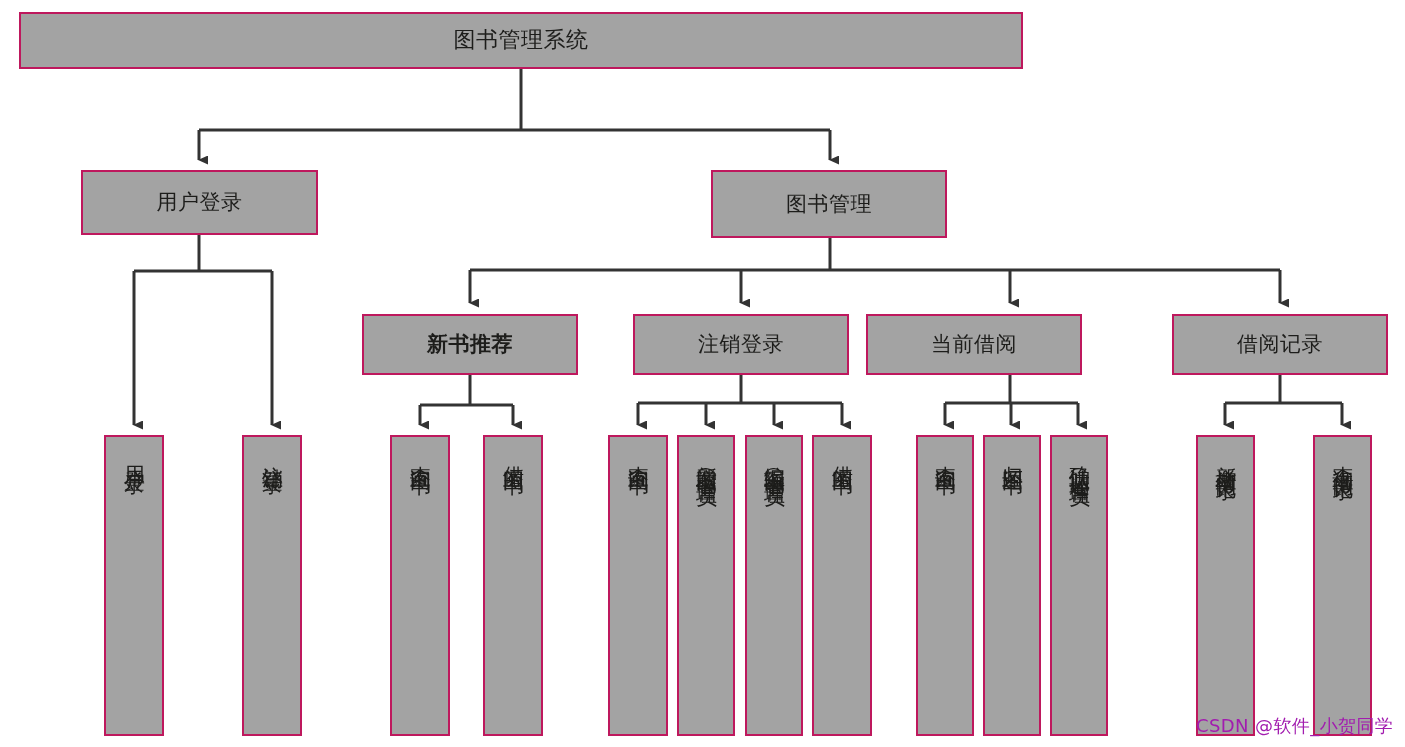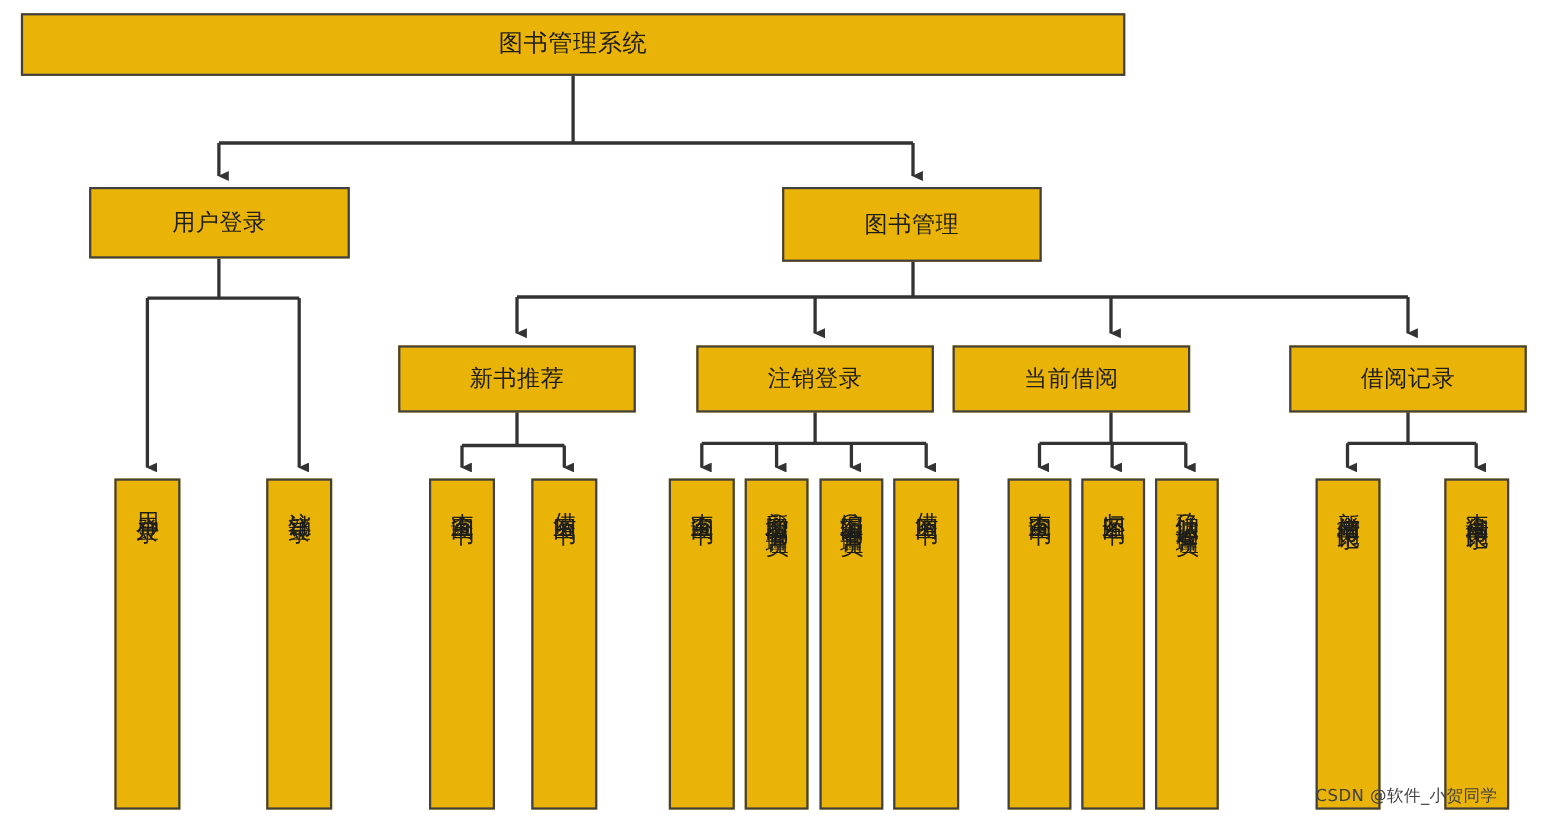--- a/index.html
+++ b/index.html
@@ -22,22 +22,22 @@
     position: absolute;
     left: 0;
     top: 0;
     width: 1405px;
     height: 747px;
     pointer-events: none;
   }
   .node {
     position: absolute;
     box-sizing: border-box;
-    background: #eab308;
-    border: 2px solid #404040;
+    background: #a3a3a3;
+    border: 2px solid #be185d;
     display: flex;
     align-items: center;
     justify-content: center;
     color: #1d1d1b;
   }
   .node-label {
     display: block;
     text-align: center;
     line-height: 1.28;
     letter-spacing: 0.5px;
@@ -57,22 +57,22 @@
     letter-spacing: 3px;
     white-space: nowrap;
   }
   .node.root .node-label {
     font-size: 22px;
   }
   .watermark {
     position: absolute;
     left: 1196px;
     top: 714px;
-    font-size: 15px;
-    color: #404040;
+    font-size: 18px;
+    color: #a21caf;
     white-space: nowrap;
     letter-spacing: 0.4px;
     font-family: "DejaVu Sans", "Liberation Sans", sans-serif;
   }
 </style>
 </head>
 <body>
 
 <div id="diagram-root">
 
@@ -130,21 +130,21 @@
     <span class="node-label">图书管理系统</span>
   </div>
 
   <div class="node horizontal" style="left:81px; top:170px; width:237px; height:65px;">
     <span class="node-label">用户登录</span>
   </div>
   <div class="node horizontal" style="left:711px; top:170px; width:236px; height:68px;">
     <span class="node-label">图书管理</span>
   </div>
 
-  <div class="node horizontal" style="left:362px; top:314px; width:216px; height:61px;">
+  <div class="node horizontal" style="left:362px; top:314px; width:216px; height:61px;font-weight:bold;">
     <span class="node-label">新书推荐</span>
   </div>
   <div class="node horizontal" style="left:633px; top:314px; width:216px; height:61px;">
     <span class="node-label">注销登录</span>
   </div>
   <div class="node horizontal" style="left:866px; top:314px; width:216px; height:61px;align-items:center;">
     <span class="node-label">当前借阅</span>
   </div>
   <div class="node horizontal" style="left:1172px; top:314px; width:216px; height:61px;">
     <span class="node-label">借阅记录</span>

